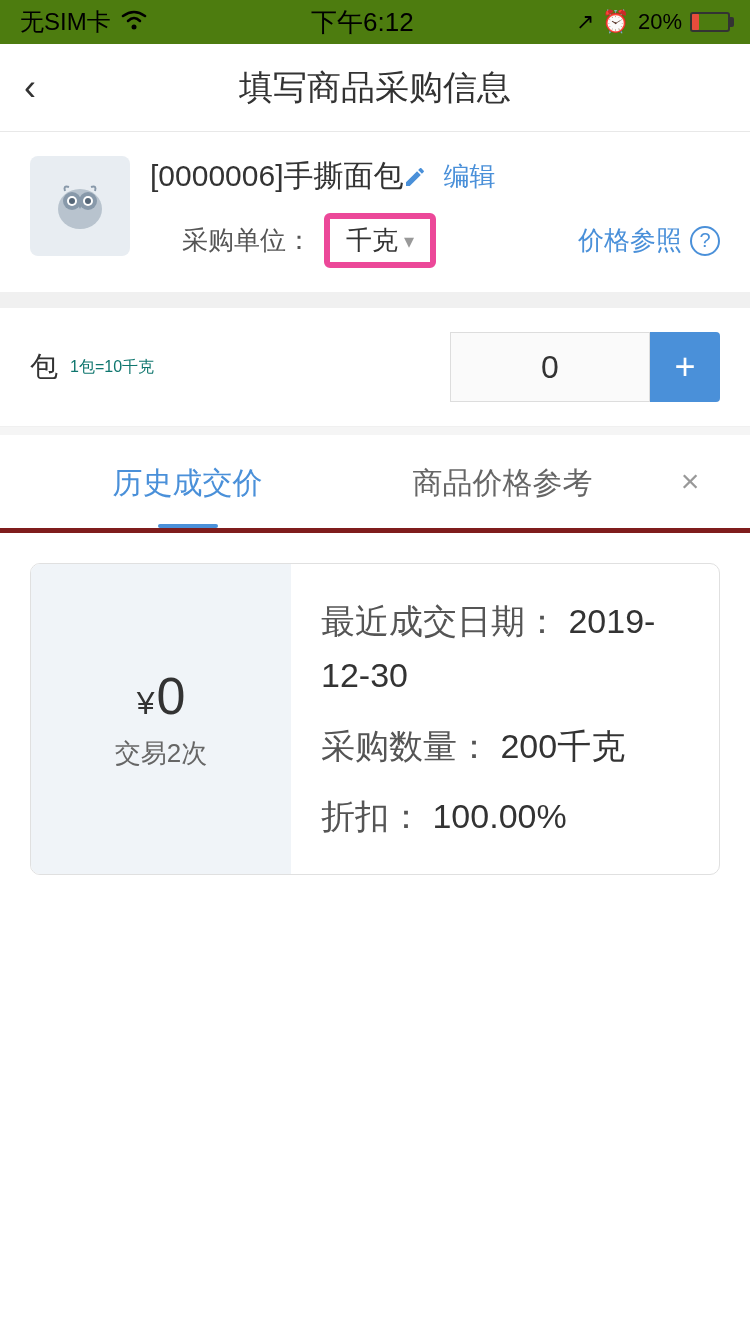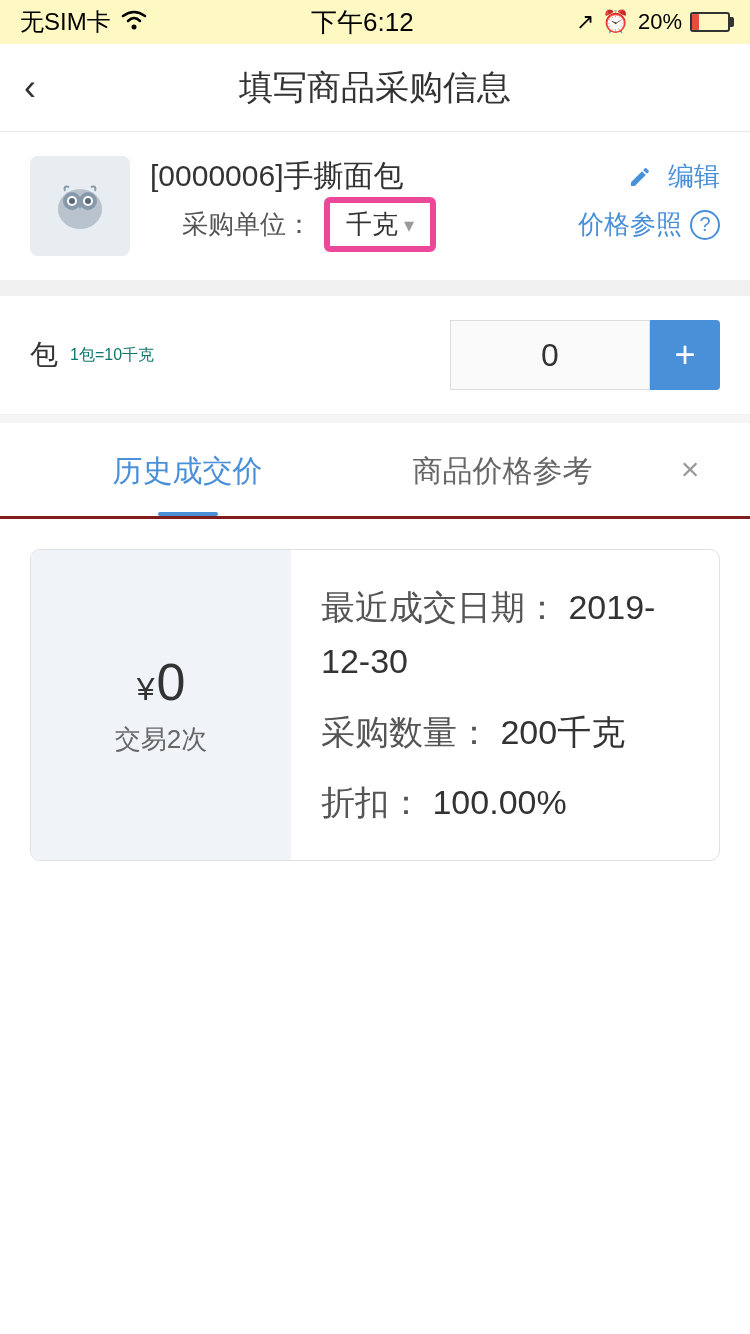--- a/index.html
+++ b/index.html
@@ -9,21 +9,21 @@
       min-height: 1334px;
       font-family: -apple-system, "PingFang SC", "Helvetica Neue", Arial, sans-serif;
       background: #f5f5f5;
       overflow-x: hidden;
     }
 
     
     .status-bar {
       width: 750px;
       height: 44px;
-      background: #fef9c3;
+      background: #4d7c0f;
       display: flex;
       align-items: center;
       justify-content: space-between;
       padding: 0 20px;
       font-size: 24px;
     }
     .status-left {
       display: flex;
       align-items: center;
       gap: 8px;
@@ -114,21 +114,21 @@
       align-items: center;
       justify-content: center;
       flex-shrink: 0;
     }
     .product-info {
       flex: 1;
     }
     .product-header {
       display: flex;
       align-items: center;
-      justify-content: space-between;
+      margin-bottom: 16px;
     }
     .product-name {
       font-size: 30px;
       color: #333;
       font-weight: 500;
     }
     .edit-link {
       font-size: 26px;
       color: #4a90d9;
       display: flex;
@@ -242,21 +242,21 @@
 
     
     .tabs-section {
       width: 750px;
       background: #fff;
       margin-top: 8px;
     }
     .tabs-header {
       display: flex;
       align-items: center;
-      border-bottom: 3px solid #7f1d1d;
+      border-bottom: 5px solid #7f1d1d;
       padding: 0 30px;
       position: relative;
     }
     .tab-item {
       flex: 1;
       text-align: center;
       padding: 28px 0 24px;
       font-size: 30px;
       color: #666;
       cursor: pointer;

